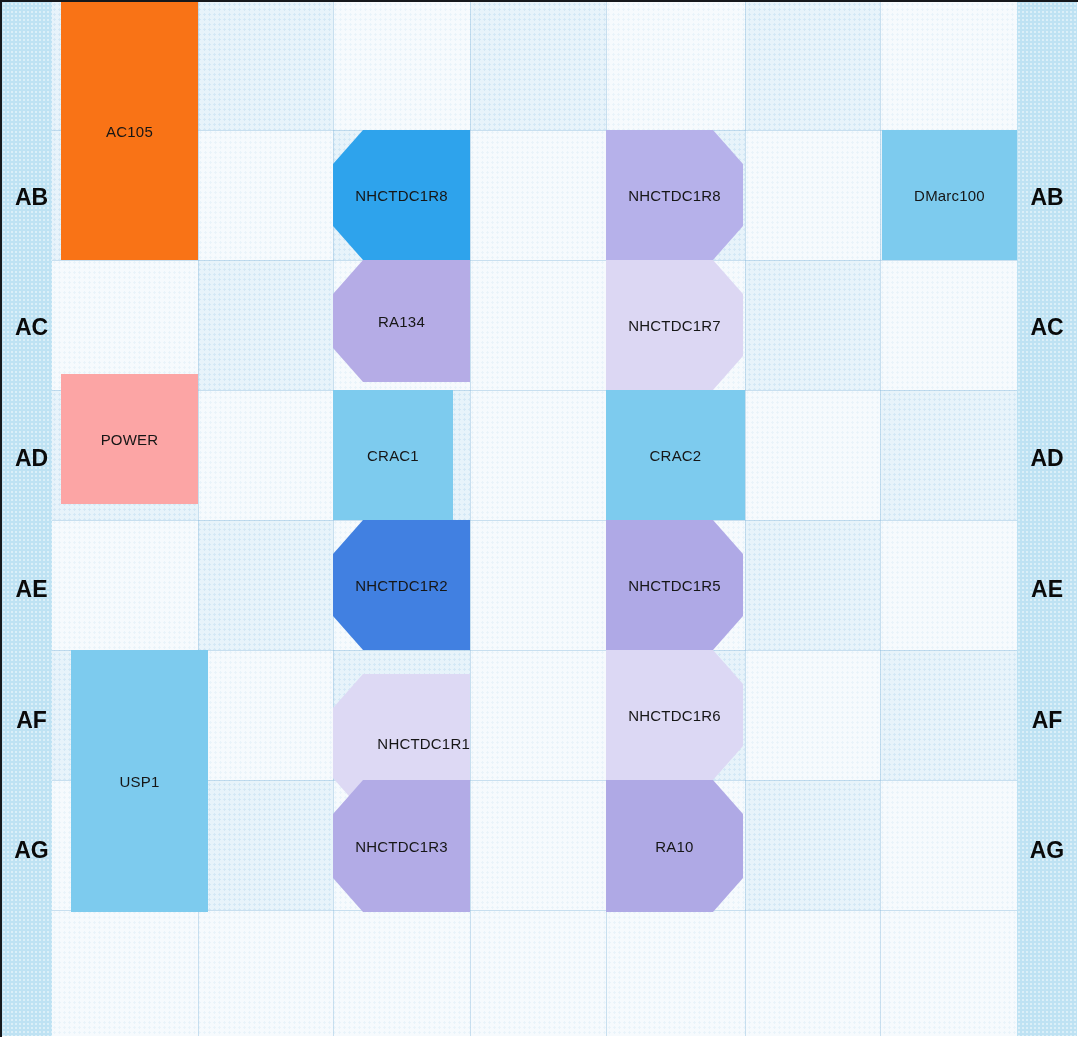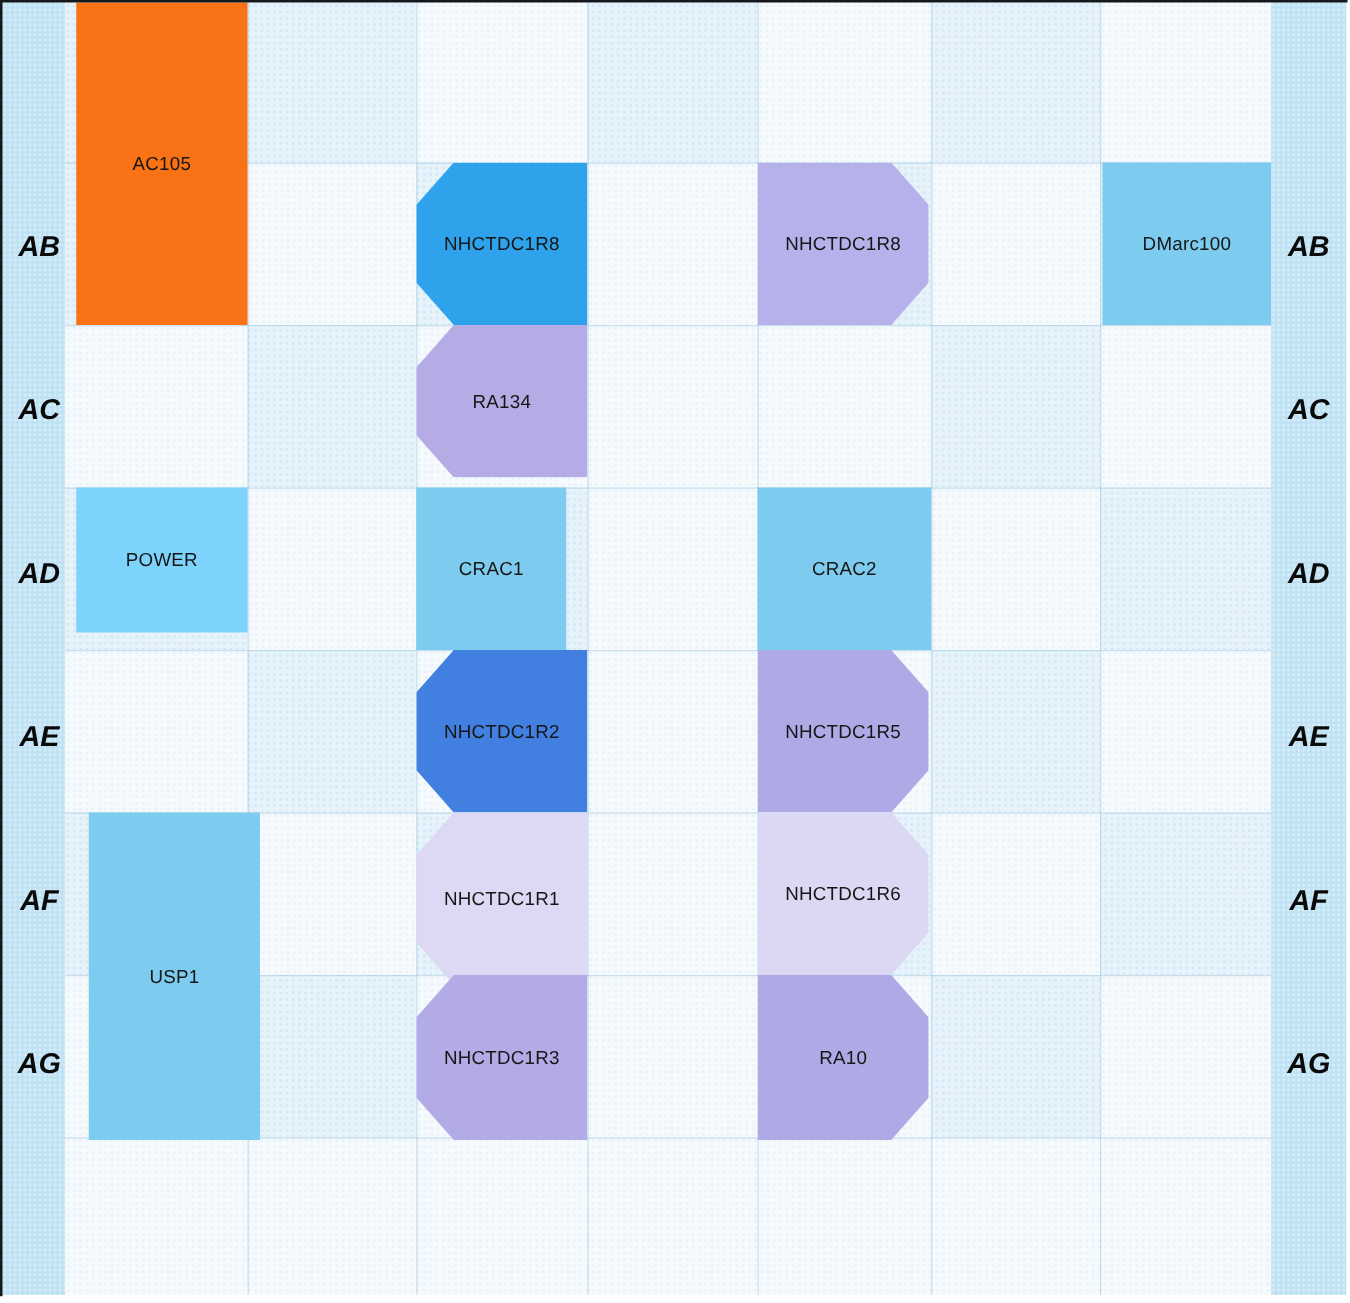--- a/index.html
+++ b/index.html
@@ -17,21 +17,21 @@
          background-size:5px 5px;}
 
   
   .vline{position:absolute;top:2px;height:1034px;width:1px;background:rgba(125,180,215,.38);}
   .hline{position:absolute;left:52px;width:965px;height:1px;background:rgba(125,180,215,.38);}
 
   
   .sidebar{position:absolute;top:2px;height:1034px;
            background-color:#BEE2F3;
            background-image:radial-gradient(rgba(255,255,255,.45) 1px,transparent 1.2px);
-           background-size:4px 4px;font-style:italic;}
+           background-size:4px 4px;}
   #sb-left{left:2px;width:50px;}
   #sb-right{left:1017px;width:60px;}
   .rlabel{position:absolute;left:0;width:100%;height:26px;line-height:26px;
           font-weight:bold;font-size:23px;color:#0a0a0a;text-align:center;}
   #sb-left .rlabel{padding-left:9px;width:calc(100% - 9px);}
 
   
   .tile{position:absolute;display:flex;align-items:center;justify-content:center;}
   .tlabel{font-size:15px;color:#161616;letter-spacing:.2px;white-space:nowrap;}
   .oct-l{clip-path:polygon(30px 0,100% 0,100% 100%,30px 100%,0 calc(100% - 34px),0 34px);}
@@ -111,22 +111,25 @@
   </div>
 
   <div class="tile" style="left: 882px; top: 130px; width: 135px; height: 130px; background-color: rgb(125, 203, 238);">
     <span class="tlabel">DMarc100</span>
   </div>
 
   <div class="tile oct-l" style="left: 333px; top: 260px; width: 137px; height: 122px; background-color: rgb(181, 172, 230);">
     <span class="tlabel">RA134</span>
   </div>
 
+  <div class="tile oct-r" style="left: 606px; top: 260px; width: 137px; height: 130px; background-color: rgb(220, 215, 243);">
+    <span class="tlabel">NHCTDC1R7</span>
+  </div>
 
-  <div class="tile" style="left: 61px; top: 390px; width: 137px; height: 116px; background-color: #7dd3fc;">
+  <div class="tile" style="left: 61px; top: 374px; width: 137px; height: 130px; background-color: #fca5a5;">
     <span class="tlabel">POWER</span>
   </div>
 
   <div class="tile" style="left: 333px; top: 390px; width: 120px; height: 130px; background-color: rgb(125, 203, 238);">
     <span class="tlabel">CRAC1</span>
   </div>
 
   <div class="tile" style="left: 606px; top: 390px; width: 139px; height: 130px; background-color: rgb(125, 203, 238);">
     <span class="tlabel">CRAC2</span>
   </div>
@@ -136,21 +139,21 @@
   </div>
 
   <div class="tile oct-r" style="left: 606px; top: 520px; width: 137px; height: 130px; background-color: rgb(175, 169, 230);">
     <span class="tlabel">NHCTDC1R5</span>
   </div>
 
   <div class="tile" style="left: 71px; top: 650px; width: 137px; height: 262px; background-color: rgb(125, 203, 238);">
     <span class="tlabel">USP1</span>
   </div>
 
-  <div class="tile oct-l" style="left: 333px; top: 650px; width: 137px; height: 138px; background-color: rgb(221, 217, 244);">
+  <div class="tile oct-l" style="left: 333px; top: 674px; width: 137px; height: 138px; background-color: rgb(221, 217, 244); justify-content: flex-end;">
     <span class="tlabel">NHCTDC1R1</span>
   </div>
 
   <div class="tile oct-r" style="left: 606px; top: 650px; width: 137px; height: 130px; background-color: rgb(220, 216, 244); align-items: center;">
     <span class="tlabel">NHCTDC1R6</span>
   </div>
 
   <div class="tile oct-l" style="left: 333px; top: 780px; width: 137px; height: 132px; background-color: rgb(178, 171, 230);">
     <span class="tlabel">NHCTDC1R3</span>
   </div>

